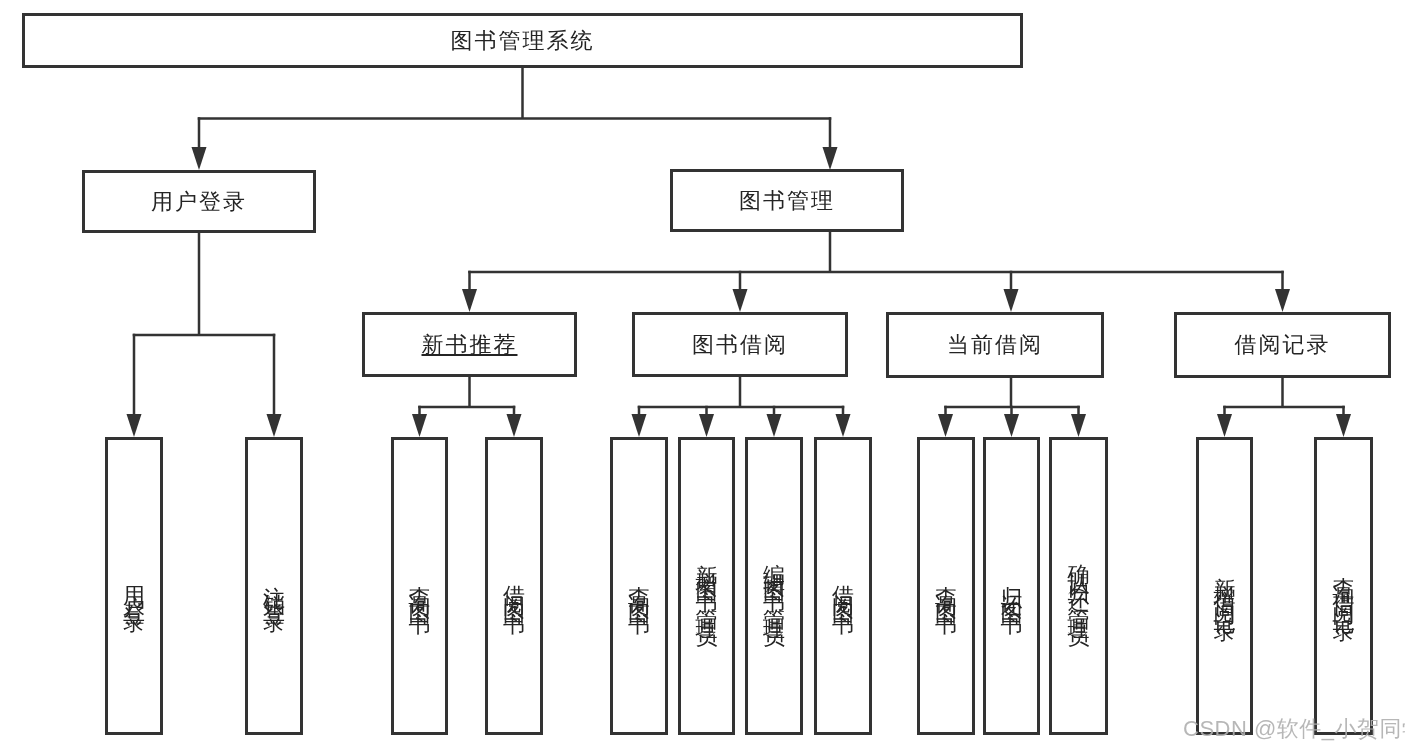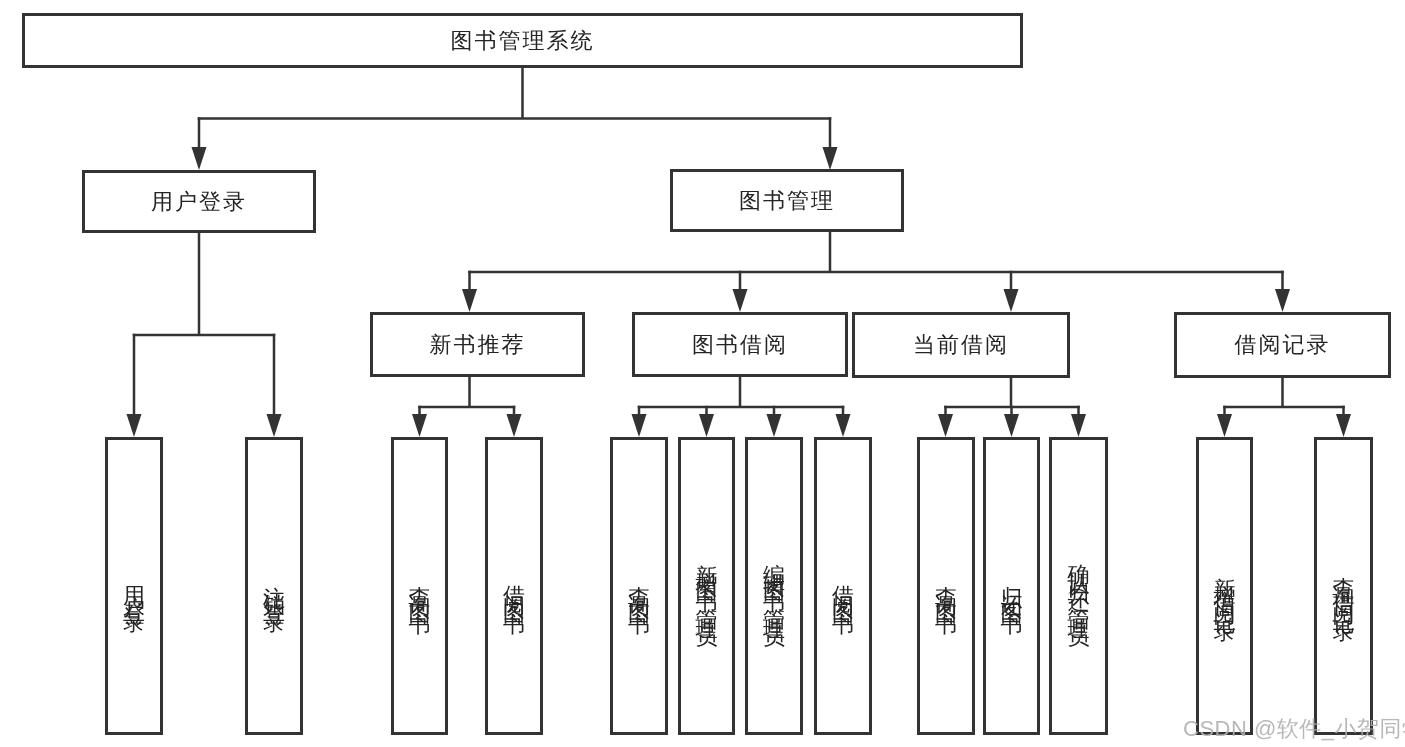--- a/index.html
+++ b/index.html
@@ -95,23 +95,23 @@
       <polygon points="1217,414 1232,414 1224.5,437"></polygon>
       <polygon points="1336,414 1351,414 1343.5,437"></polygon>
     </g>
   </svg>
 
   <div class="node h" style="left:22px;top:13px;width:1001px;height:55px;">图书管理系统</div>
 
   <div class="node h" style="left:82px;top:170px;width:234px;height:63px;">用户登录</div>
   <div class="node h" style="left:670px;top:169px;width:234px;height:63px;">图书管理</div>
 
-  <div class="node h" style="left:370px;top:312px;width:215px;height:65px;">新书推荐</div>
+  <div class="node h" style="left:362px;top:312px;width:215px;height:65px;text-decoration:underline;">新书推荐</div>
   <div class="node h" style="left:632px;top:312px;width:216px;height:65px;">图书借阅</div>
-  <div class="node h" style="left:852px;top:312px;width:218px;height:66px;">当前借阅</div>
+  <div class="node h" style="left:886px;top:312px;width:218px;height:66px;">当前借阅</div>
   <div class="node h" style="left:1174px;top:312px;width:217px;height:66px;">借阅记录</div>
 
   <div class="node v" style="left:105px;top:437px;width:58px;height:298px;">用户登录</div>
   <div class="node v" style="left:245px;top:437px;width:58px;height:298px;">注销登录</div>
 
   <div class="node v" style="left:391px;top:437px;width:57px;height:298px;">查询图书</div>
   <div class="node v" style="left:485px;top:437px;width:58px;height:298px;">借阅图书</div>
 
   <div class="node v" style="left:610px;top:437px;width:58px;height:298px;">查询图书</div>
   <div class="node v" style="left:678px;top:437px;width:57px;height:298px;">新增图书（管理员）</div>

